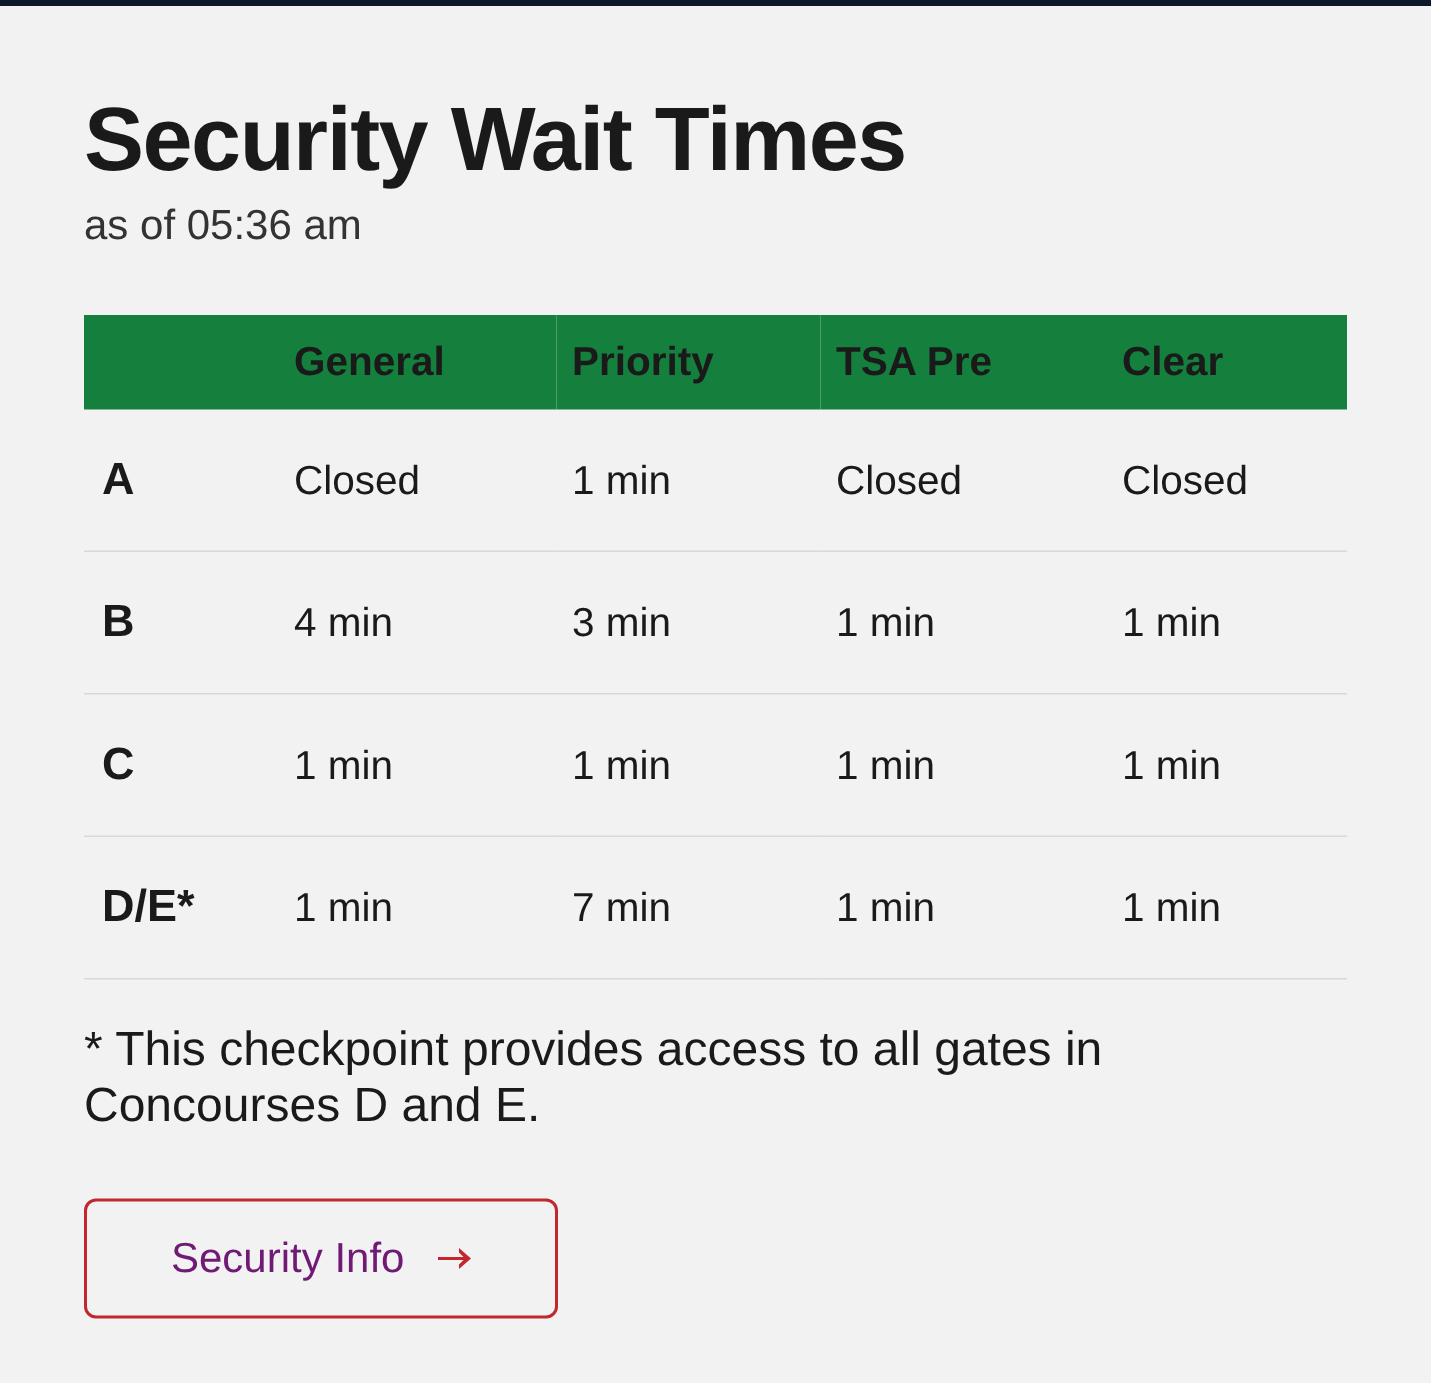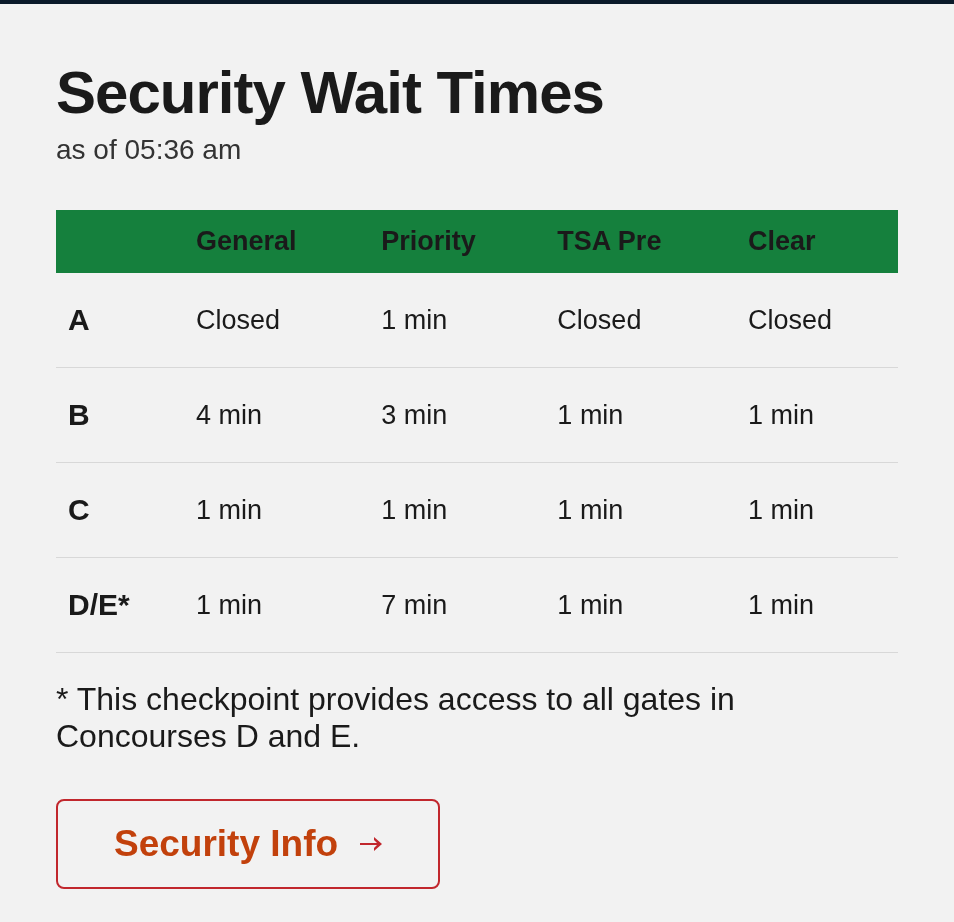--- a/index.html
+++ b/index.html
@@ -73,23 +73,23 @@
       gap: 22px;
       border: 2px solid #c1272d;
       border-radius: 8px;
       background: transparent;
       padding: 22px 56px 22px 56px;
       margin-top: 44px;
       cursor: pointer;
       font-family: inherit;
     }
     .security-info-button .label {
-      font-size: 37px;
-      font-weight: 700;
-      color: #c2410c;
+      font-size: 28px;
+      font-weight: 400;
+      color: #701a75;
     }
     .security-info-button .arrow {
       display: inline-flex;
       align-items: center;
     }
     .security-info-button svg {
       width: 22px;
       height: 14px;
       fill: #c1272d;
     }

